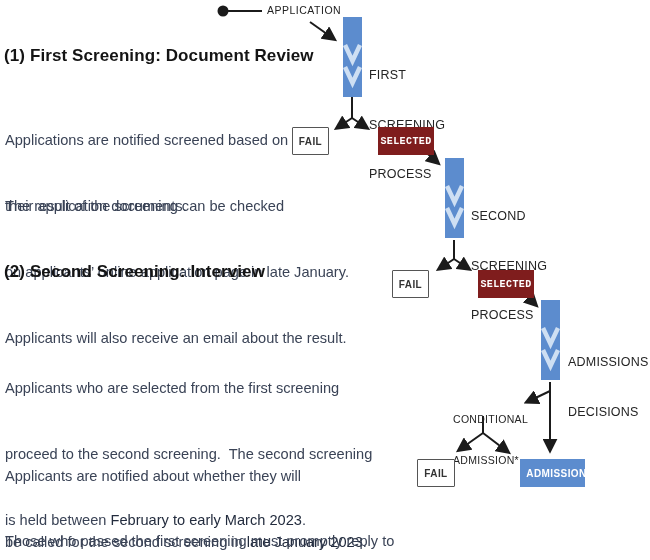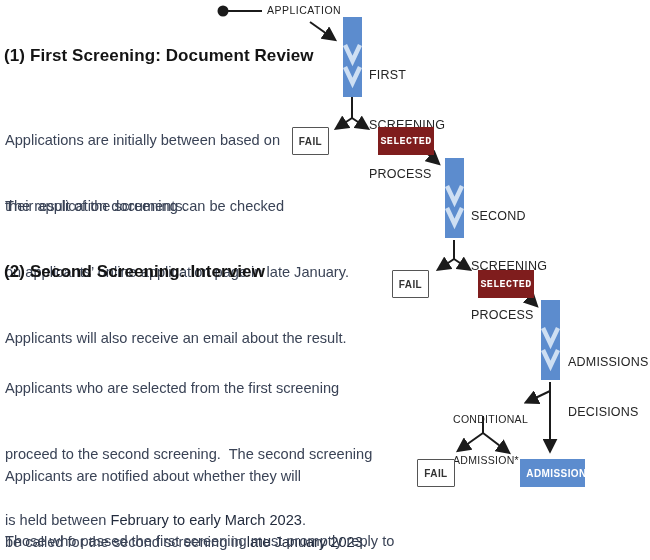--- a/index.html
+++ b/index.html
@@ -44,21 +44,21 @@
   .admbox  { width:65px; background:#5c8cce; color:#ffffff;padding-left:8px; }
 </style>
 </head>
 <body>
 
 <div class="canvas">
 
   <h2 class="h" style="top:46px">(1) First Screening: Document Review</h2>
 
   <p class="body" style="top:85px">
-    <span class="line">Applications are initially between based on</span>
+    <span class="line">Applications are notified screened based on</span>
     <span class="line">their application documents.</span>
   </p>
 
   <p class="body" style="top:151px">
     <span class="line">The result of the screening can be checked</span>
     <span class="line">on applicants’ online application page in late January.</span>
     <span class="line">Applicants will also receive an email about the result.</span>
   </p>
 
   <h2 class="h" style="top:262px">(2) Second Screening: Interview</h2>

